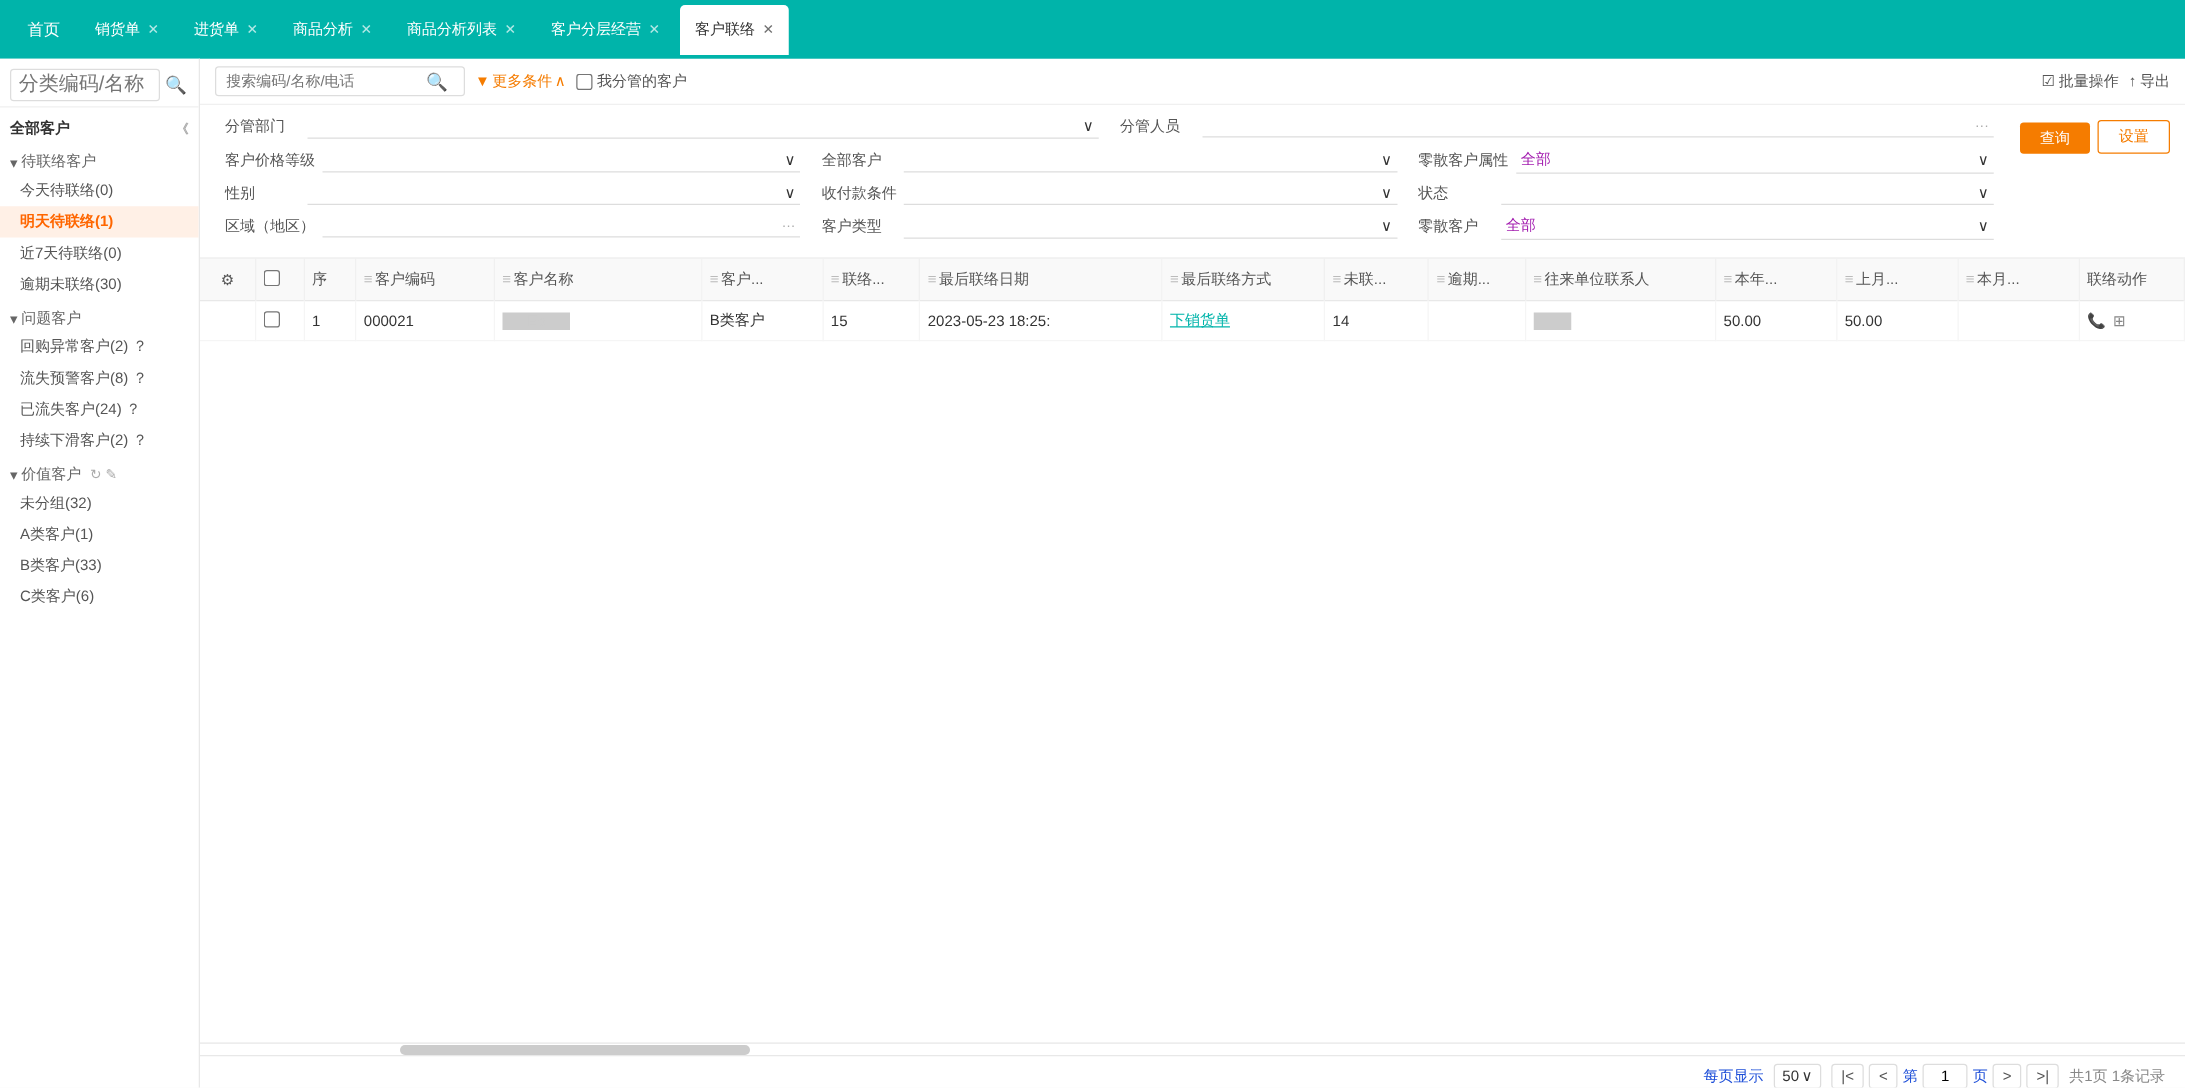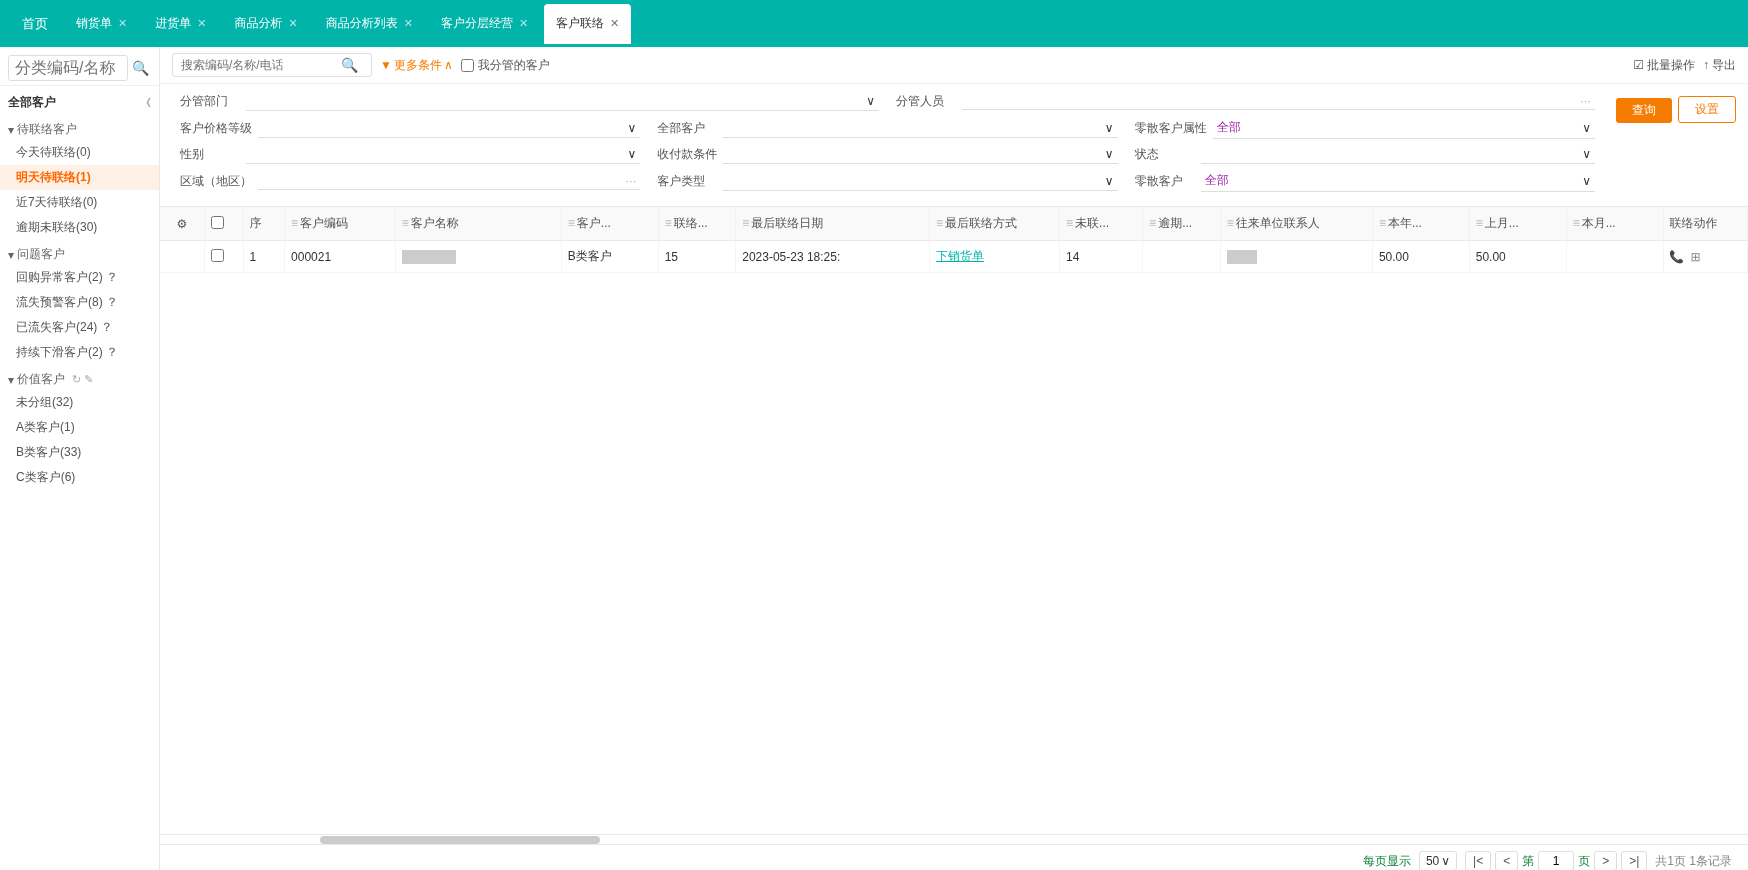--- a/index.html
+++ b/index.html
@@ -143,21 +143,21 @@
       border-bottom: 1px solid #f5f5f5; white-space: nowrap; font-size: 12px;
     }
     .link-cell { color: #00b4aa; text-decoration: underline; cursor: pointer; margin-left: 20px; }
     .action-icons { display: flex; gap: 6px; align-items: center; color: #888; }
 
     
     .table-footer {
       background: #fff; border-top: 1px solid #e8e8e8; padding: 6px 16px;
       display: flex; align-items: center; justify-content: flex-end; gap: 8px;
     }
-    .footer-label { color: #15803d; }
+    .footer-label { color: #1d4ed8; }
     .page-size-select {
       border: 1px solid #ddd; border-radius: 3px; padding: 2px 6px;
       color: #333; cursor: pointer; display: flex; align-items: center; gap: 2px;
     }
     .page-nav { display: flex; align-items: center; gap: 4px; }
     .page-btn {
       border: 1px solid #ddd; background: #fff; padding: 2px 7px;
       border-radius: 3px; cursor: pointer; color: #555;
     }
     .page-btn:disabled { color: #ccc; cursor: default; }

